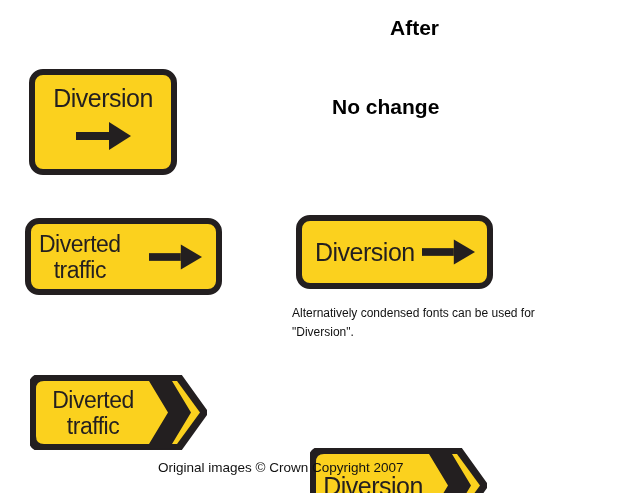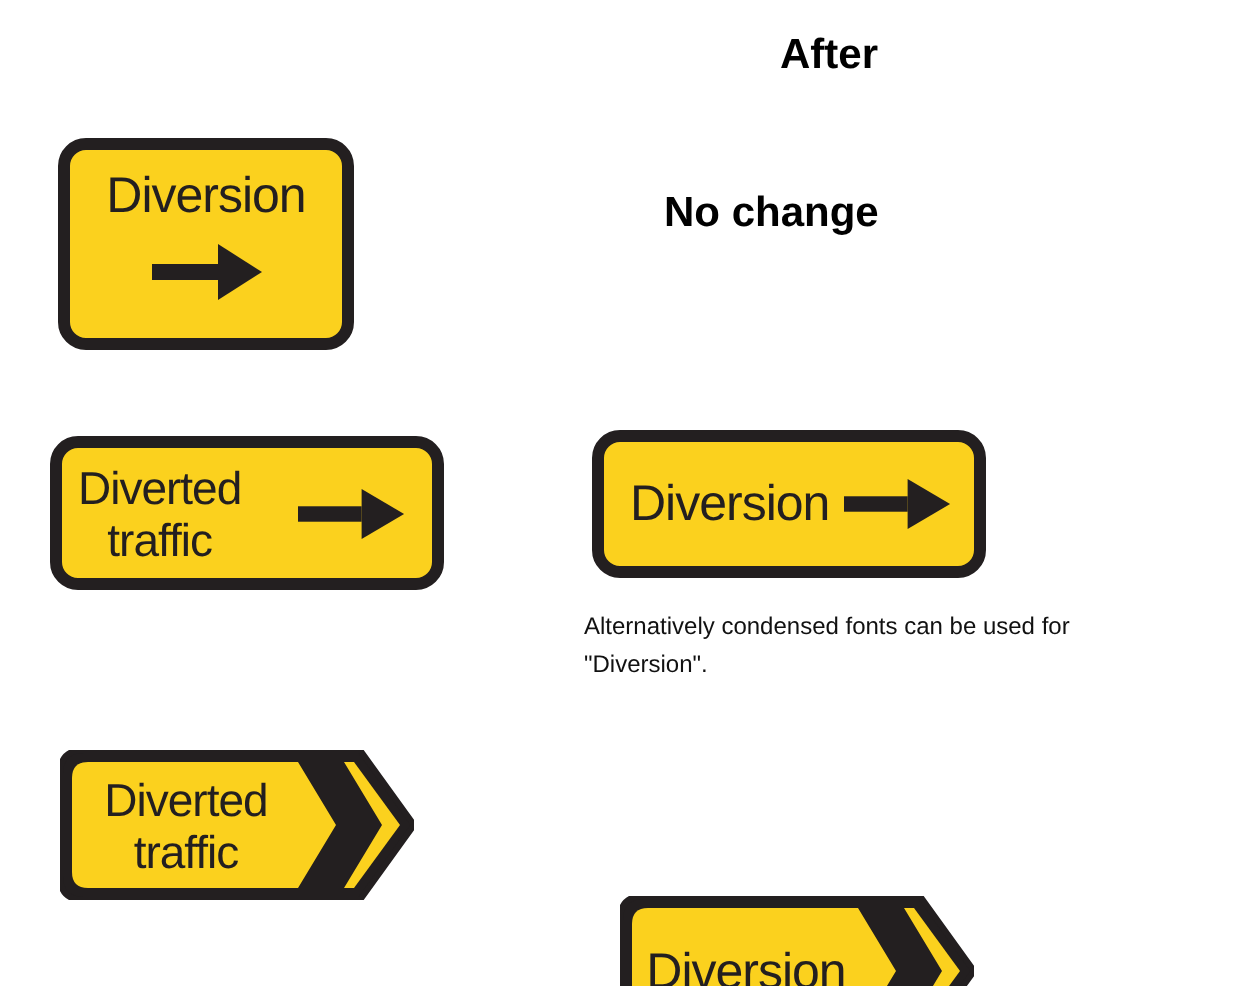--- a/index.html
+++ b/index.html
@@ -111,14 +111,15 @@
     <svg class="shape" width="177" height="75" viewBox="0 0 177 75">
       <path d="M12 0 H150 L177 37.5 L150 75 H12 Q0 75 0 63 V12 Q0 0 12 0 Z" fill="#231f20" stroke="#231f20" stroke-width="3" stroke-linejoin="round"></path>
       <path d="M14 6 H147 L170 37.5 L147 69 H14 Q6 69 6 61 V14 Q6 6 14 6 Z" fill="#fbd11e"></path>
       <path d="M119 6 H142 L161 37.5 L142 69 H119 L138 37.5 Z" fill="#231f20"></path>
     </svg>
     <div class="chev-label single">
       <div class="sign-text">Diversion</div>
     </div>
   </div>
 
+  <div class="abs caption" style="left:158px;top:460px;">Original images © Crown Copyright 2007</div>
 
 </div>
 
 </body></html>

